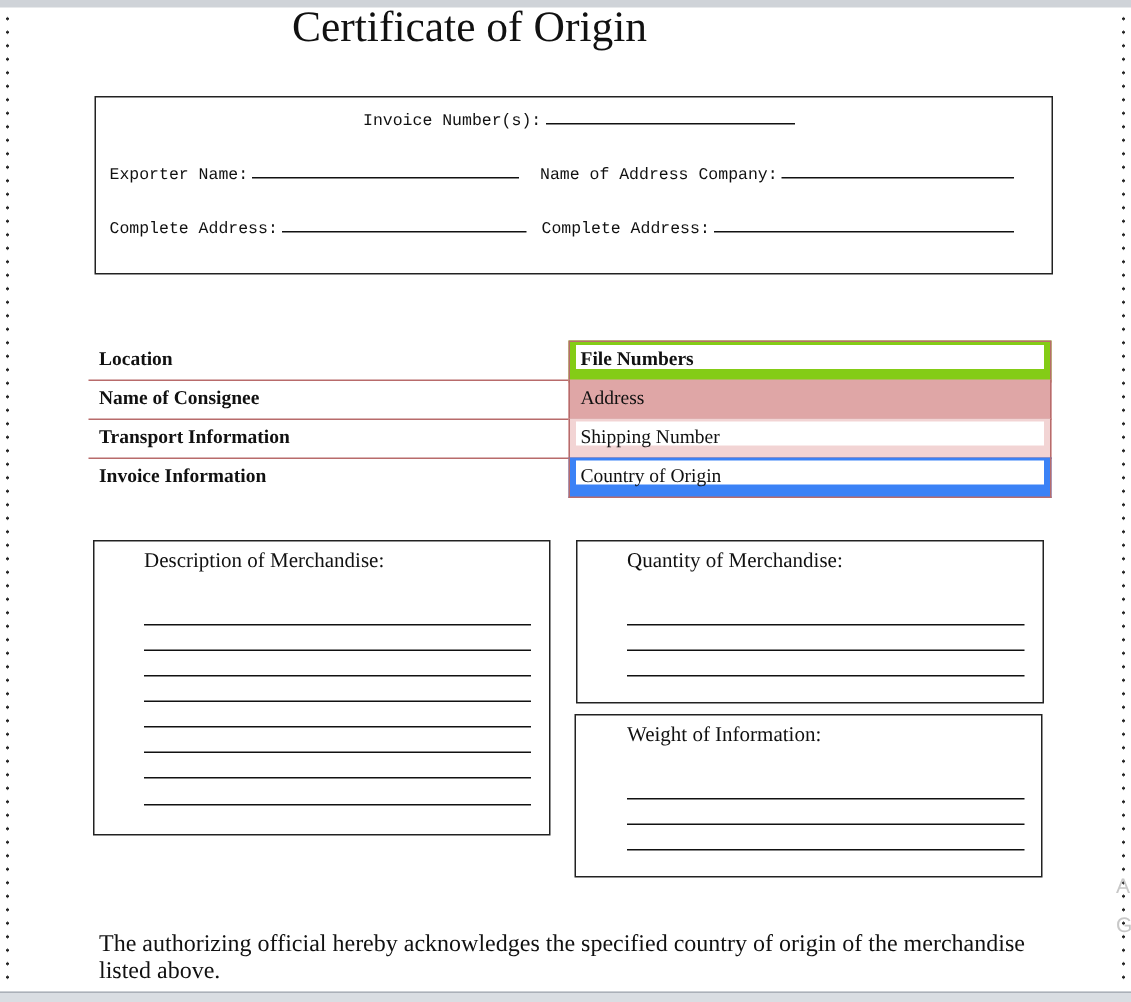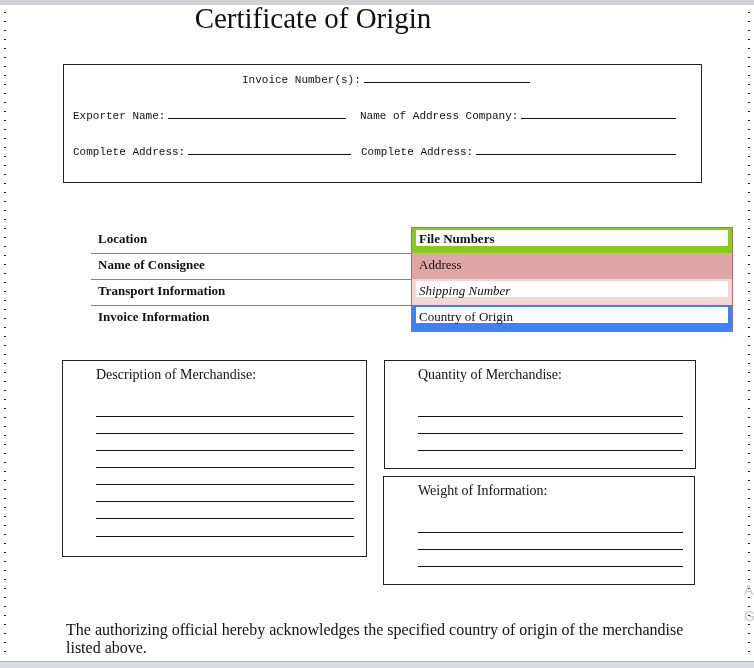--- a/index.html
+++ b/index.html
@@ -19,21 +19,21 @@
   .side-glyph { position: absolute; left: 744px; font-family: "Liberation Sans", sans-serif; color: #c8c8c8; font-size: 14px; }
 
   .title { position: absolute; left: 0; top: 2px; width: 626px; text-align: center;
     font-family: "Liberation Serif", serif; font-size: 29px; color: #111; }
 
   .box { position: absolute; border: 1px solid #222; background: #fff; }
   .field { position: absolute; font-family: Liberation Mono, monospace; font-size: 11px; white-space: nowrap; }
   .field .uline { display: inline-block; border-bottom: 1px solid #111; height: 11px; vertical-align: baseline; margin-left: 3px; }
 
   .info-table { position: absolute; left: 59px; top: 227px; width: 642px; }
-  .row { position: absolute; left: 0; width: 642px; height: 26px; margin-left: 32px; }
+  .row { position: absolute; left: 0; width: 642px; height: 26px; }
   .row .left { position: absolute; left: 0; top: 0; width: 320px; height: 26px; border-bottom: 1px solid #b86b6b; }
   .row .left span { position: absolute; left: 7px; top: 4px; font-family: "Liberation Serif", serif; font-weight: bold; font-size: 13px; }
   .row .right { position: absolute; left: 320px; top: 0; width: 320px; height: 26px; border-left: 1px solid #b86b6b; border-right: 1px solid #b86b6b; border-bottom: 1px solid #b86b6b; }
   .row .right .inner { position: absolute; left: 4px; top: 2px; right: 4px; height: 16px; background: #fff; }
   .row .right span { position: absolute; left: 7px; top: 4px; font-family: "Liberation Serif", serif; font-size: 13px; }
   .row.first .left { border-bottom: 1px solid #b86b6b; }
   .row.first .right { border-top: 1px solid #b86b6b; }
 
   .box-title { position: absolute; font-family: "Liberation Serif", serif; font-size: 14px; }
   .line { position: absolute; height: 0; border-top: 1px solid #111; }
@@ -84,21 +84,21 @@
         <span>Name of Consignee</span>
       </div>
     <div class="right" style="background:#dfa6a6;">
         <span>Address</span>
       </div>
   </div>
   <div class="row" style="top:52px;">
     <div class="left">
         <span>Transport Information</span>
       </div>
-    <div class="right" style="background:#f2d4d4;font-style:italic;">
+    <div class="right" style="background:#f2d4d4;">
         <div class="inner"></div>
         <span>Shipping Number</span>
       </div>
   </div>
   <div class="row" style="top:78px; height:27px;">
     <div class="left" style="border-bottom:none;">
         <span>Invoice Information</span>
       </div>
     <div class="right" style="background:#3b82f6; height:26px;">
         <div class="inner"></div>

